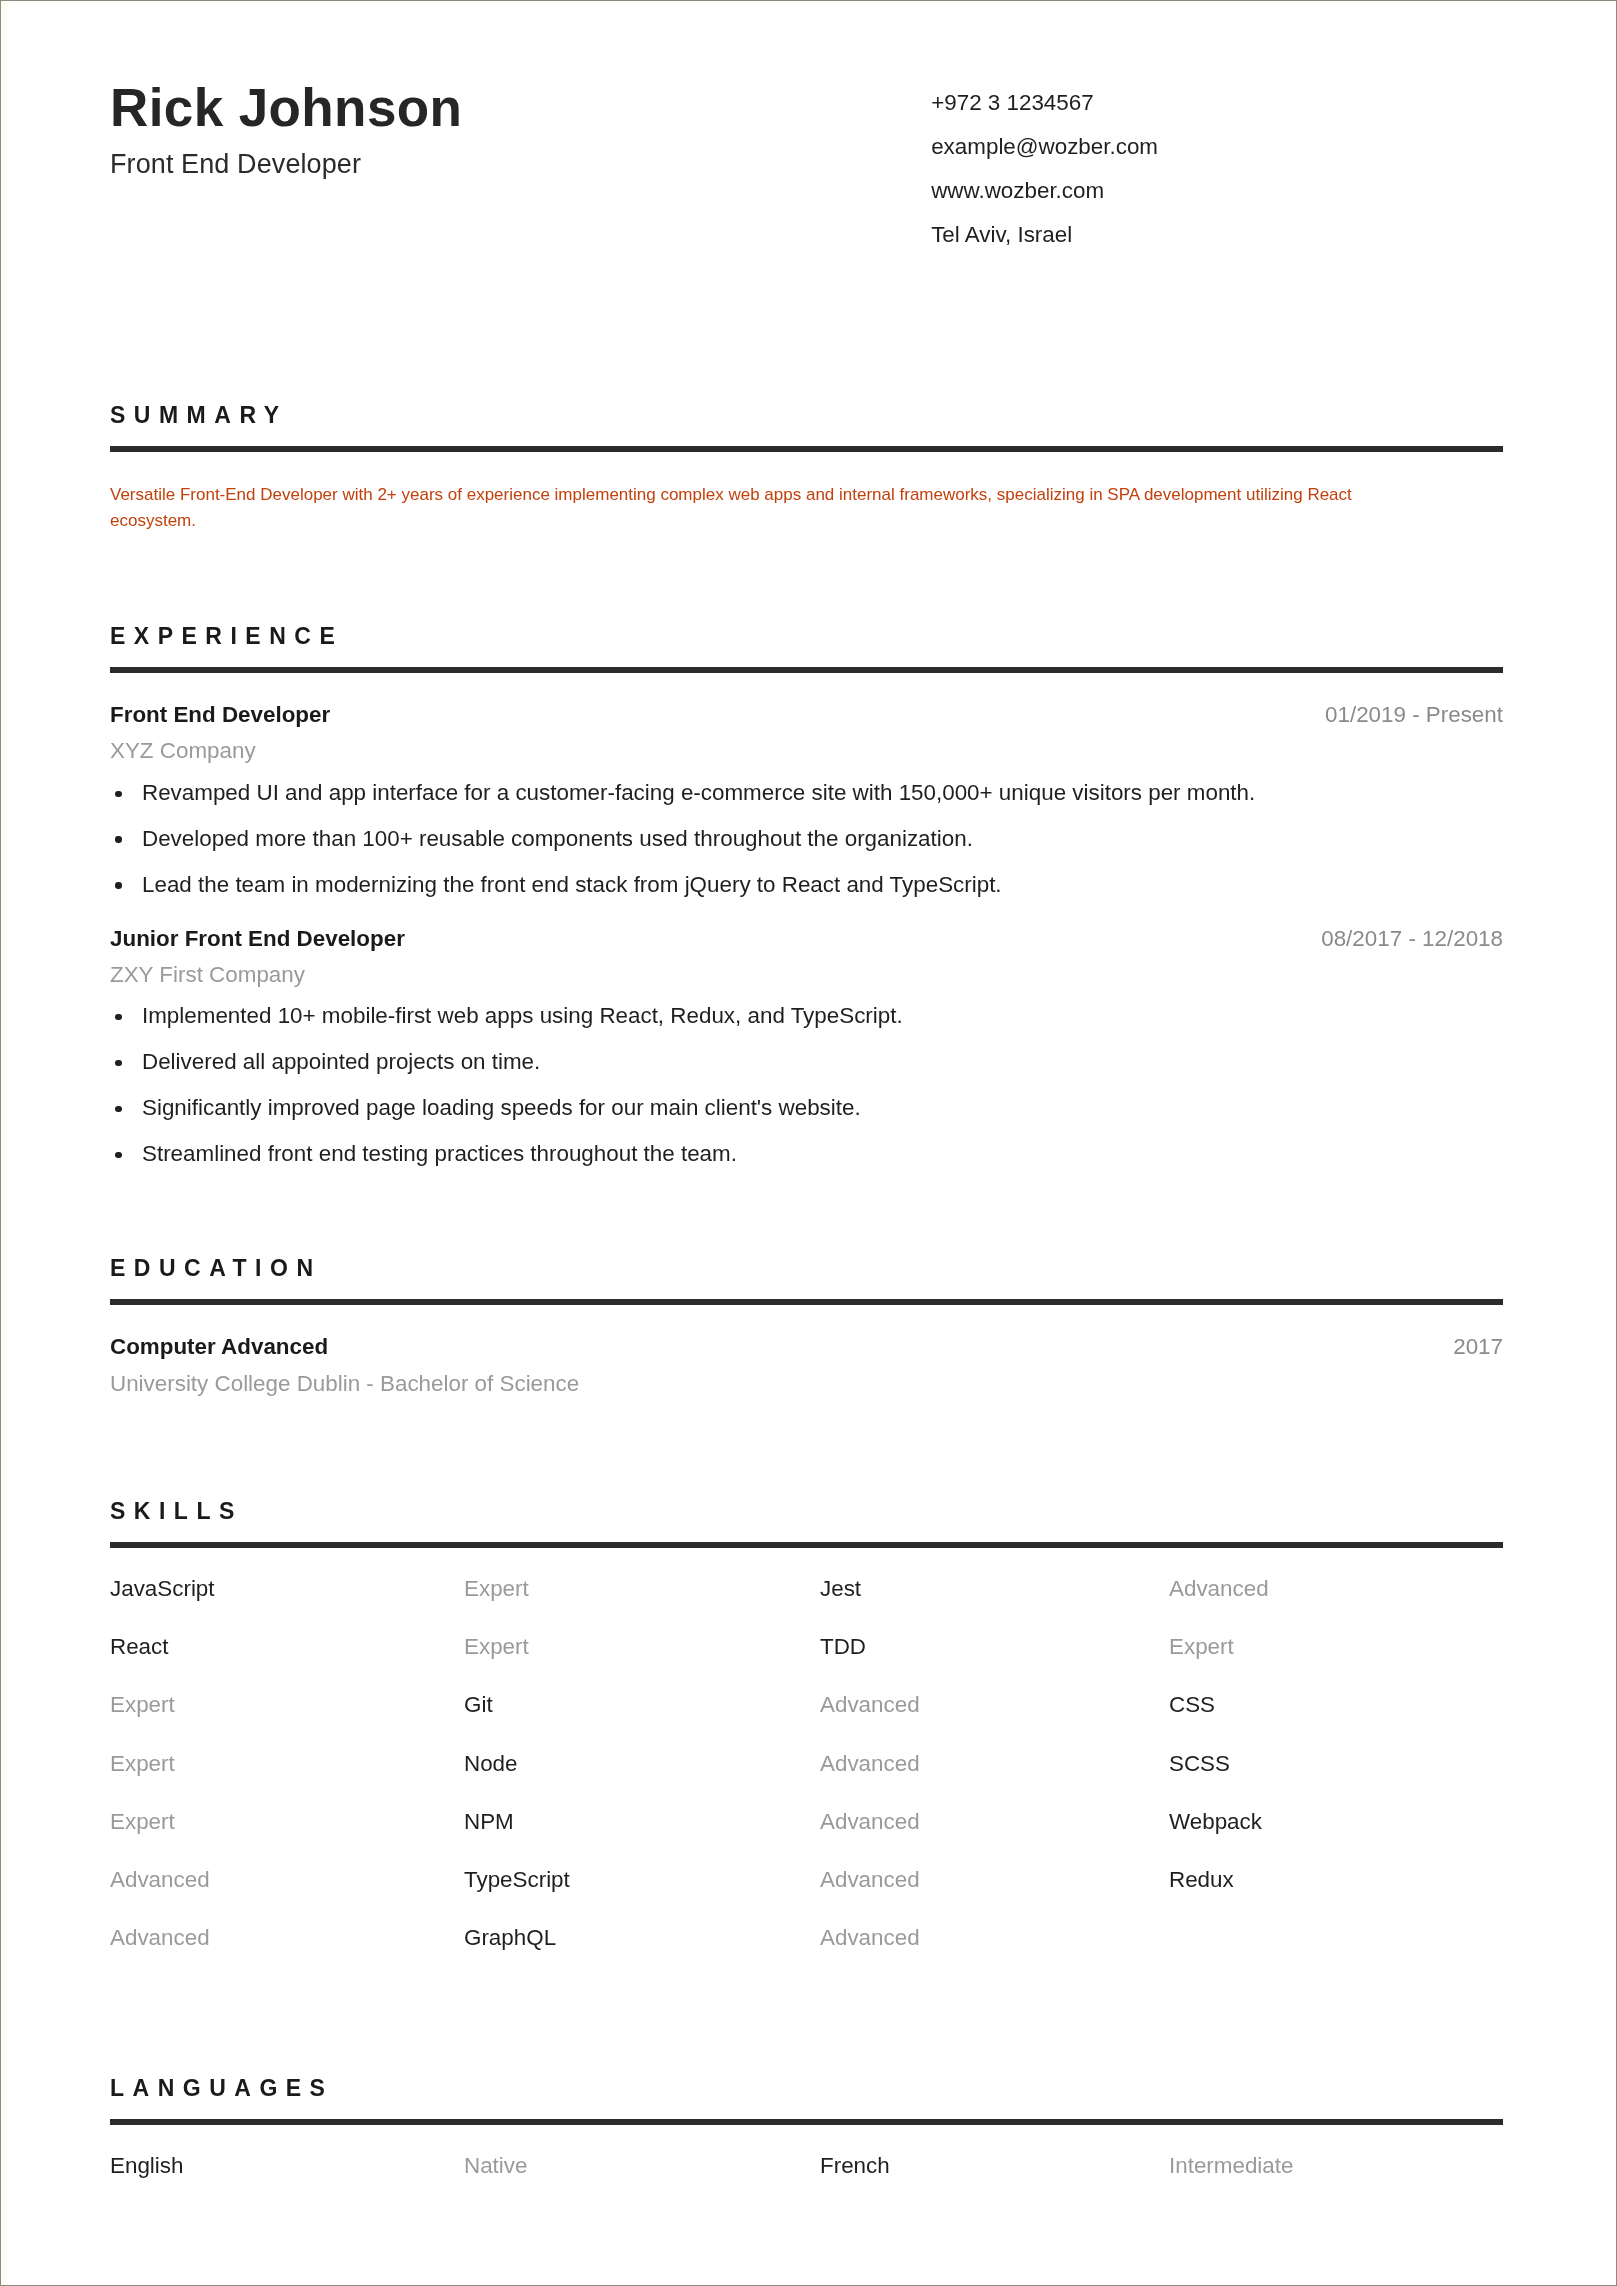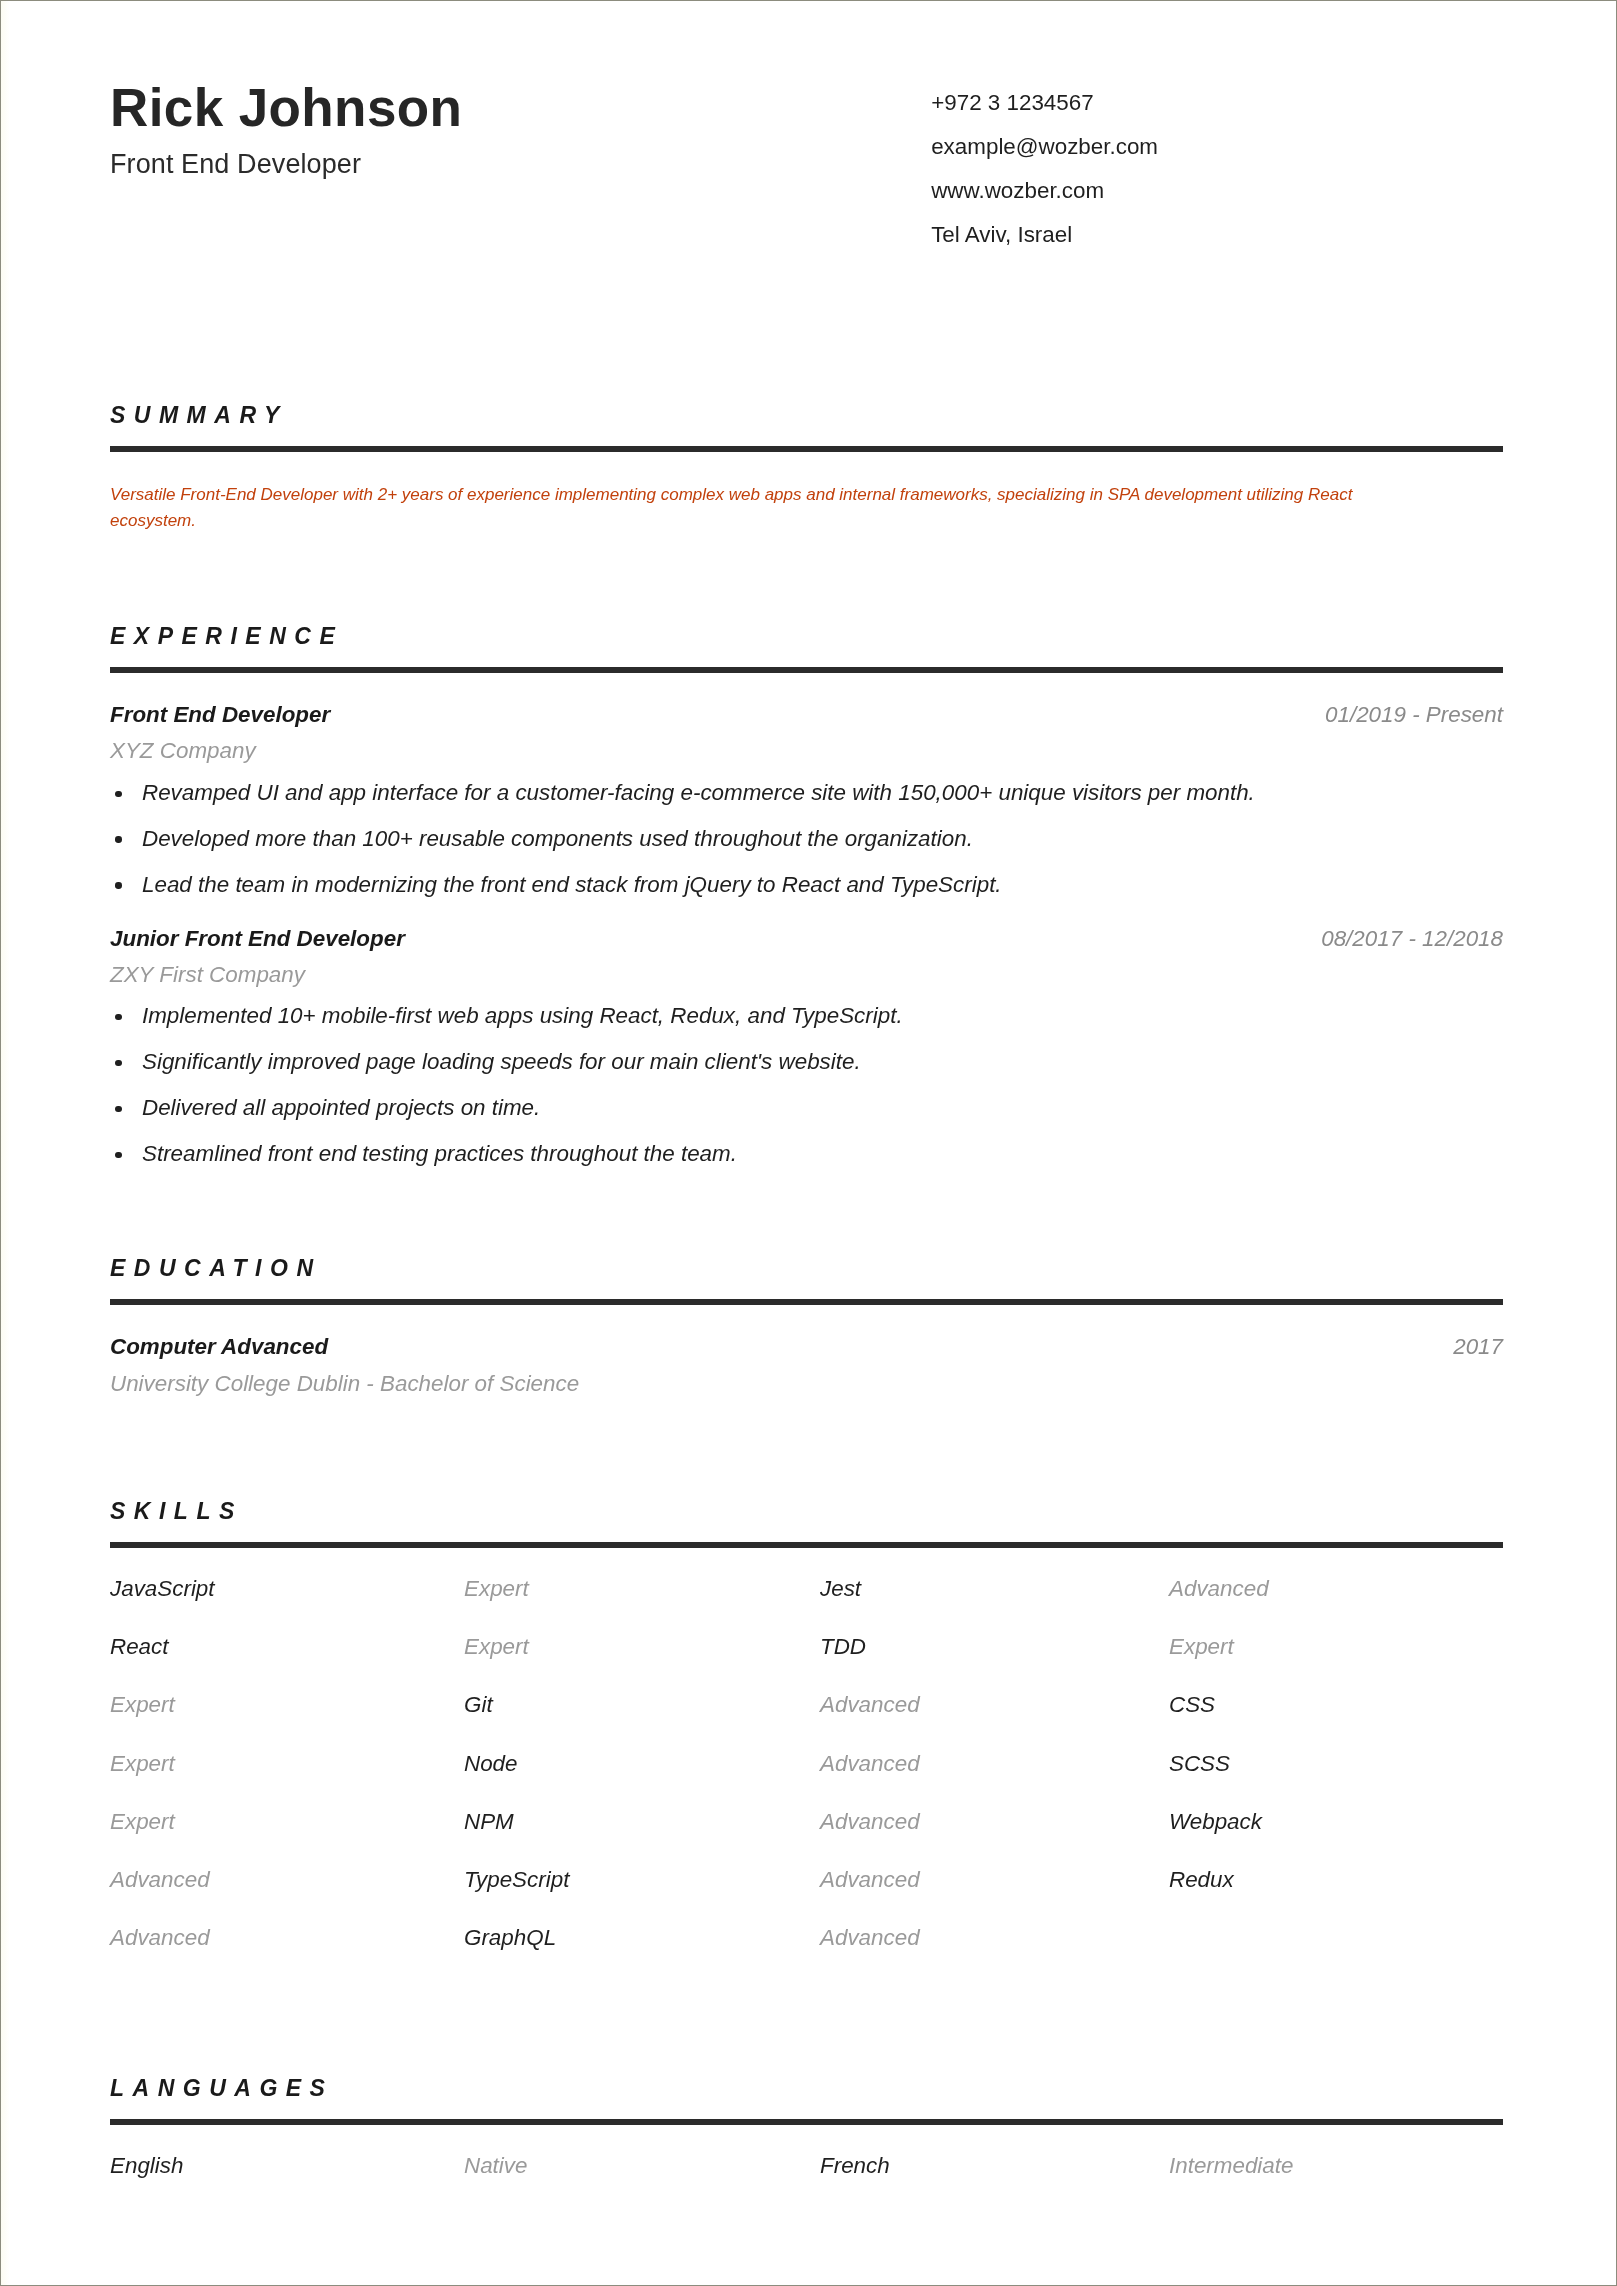--- a/index.html
+++ b/index.html
@@ -68,21 +68,21 @@
   .contact-line {
     font-size: 22.4px;
     color: #1f1f1f;
     line-height: 1.0;
     margin-bottom: 21.5px;
     white-space: nowrap;
   }
   .contact-line:last-child { margin-bottom: 0; }
 
   
-  .section { margin-top: 0; font-style: italic; }
+  .section { margin-top: 0; }
   .section-heading {
     font-size: 23px;
     font-weight: bold;
     color: #1a1a1a;
     letter-spacing: 8.5px;
     text-transform: uppercase;
     margin: 0;
     line-height: 1;
   }
   .section-rule {
@@ -251,22 +251,22 @@
         </div>
 
         <div class="entry">
           <div class="entry-top">
             <div class="entry-role">Junior Front End Developer</div>
             <div class="entry-date">08/2017 - 12/2018</div>
           </div>
           <div class="entry-org">ZXY First Company</div>
           <ul class="bullets">
             <li class="bullet"><span class="dot"></span><span>Implemented 10+ mobile-first web apps using React, Redux, and TypeScript.</span></li>
+            <li class="bullet"><span class="dot"></span><span>Delivered all appointed projects on time.</span></li>
             <li class="bullet"><span class="dot"></span><span>Significantly improved page loading speeds for our main client's website.</span></li>
-            <li class="bullet"><span class="dot"></span><span>Delivered all appointed projects on time.</span></li>
             <li class="bullet"><span class="dot"></span><span>Streamlined front end testing practices throughout the team.</span></li>
           </ul>
         </div>
 
       </div>
     </div>
 
     <div class="section" id="education-section">
       <div class="section-heading">Education</div>
       <div class="section-rule"></div>

